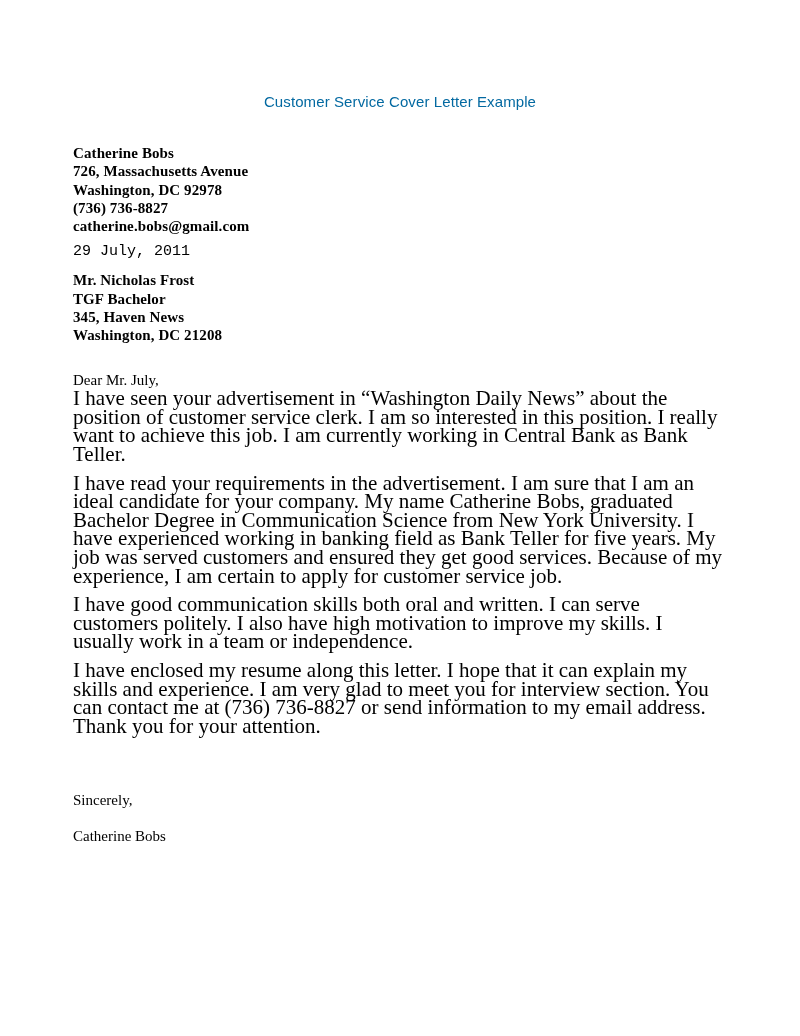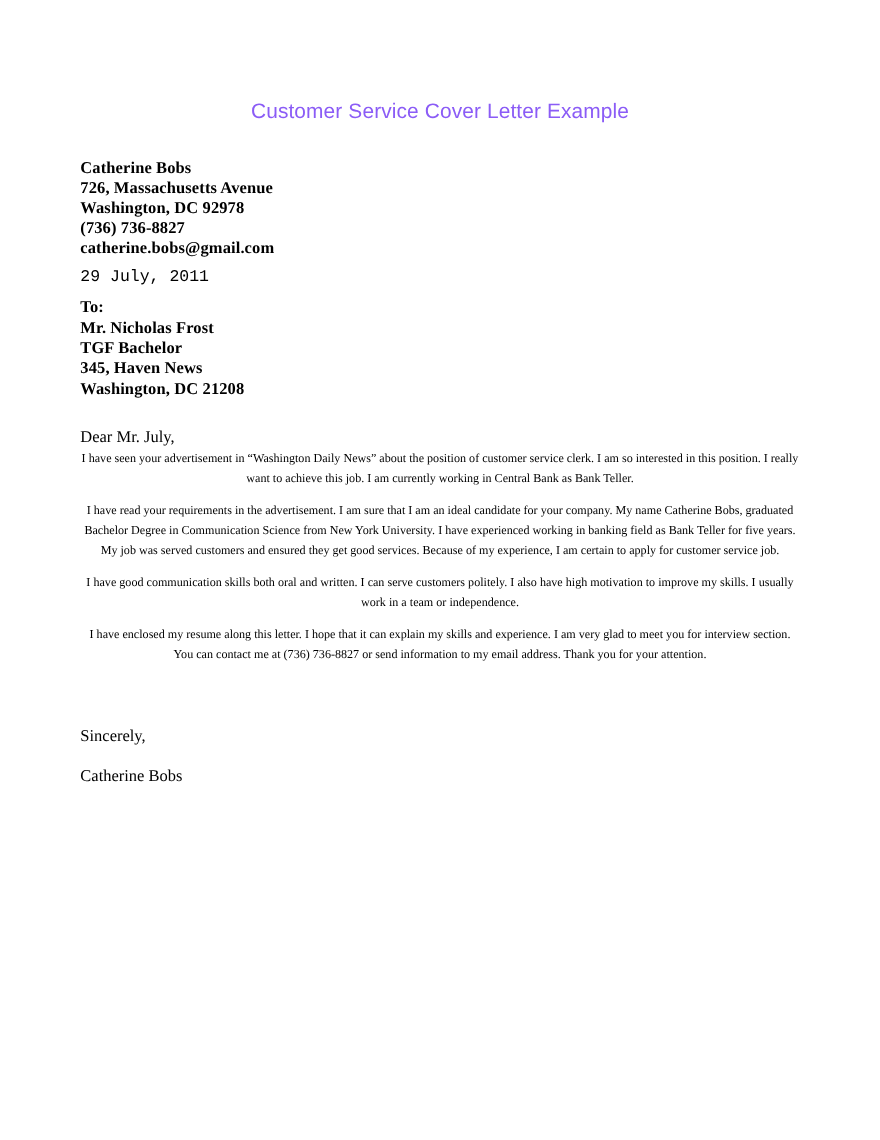--- a/index.html
+++ b/index.html
@@ -27,25 +27,25 @@
   }
 
   
   .doc-title {
     position: absolute;
     top: 90px;
     left: 0;
     width: 800px;
     text-align: center;
     font-family: "Liberation Sans", "DejaVu Sans", sans-serif;
-    font-size: 19px;
+    font-size: 15px;
     font-weight: 400;
     letter-spacing: 0.1px;
     line-height: 24px;
-    color: #8b5cf6;
+    color: #0369a1;
   }
 
   
   .letter {
     position: absolute;
     top: 144px;
     left: 73px;
     width: 654px;
   }
 
@@ -79,24 +79,24 @@
   }
 
   .salutation {
     font-size: 15px;
     font-weight: normal;
     line-height: 18.6px;
     margin-top: 26px;
   }
 
   .body-para {
-    font-size: 11px;
+    font-size: 21px;
     font-weight: normal;
     line-height: 18.6px;
-    text-align: center;
+    text-align: left;
     margin: 0;
   }
   .body-para.first {
     margin-top: 0;
   }
   .body-para.spaced {
     margin-top: 10px;
   }
 
   .closing {
@@ -125,21 +125,20 @@
       <div class="line">Catherine Bobs</div>
       <div class="line">726, Massachusetts Avenue</div>
       <div class="line">Washington, DC 92978</div>
       <div class="line">(736) 736-8827</div>
       <div class="line">catherine.bobs@gmail.com</div>
     </div>
 
     <div class="date-line">29 July, 2011</div>
 
     <div class="recipient-block">
-      <div class="line">To:</div>
       <div class="line">Mr. Nicholas Frost</div>
       <div class="line">TGF Bachelor</div>
       <div class="line">345, Haven News</div>
       <div class="line">Washington, DC 21208</div>
     </div>
 
     <div class="salutation">Dear Mr. July,</div>
 
     <p class="body-para first">I have seen your advertisement in “Washington Daily News” about the position of customer service clerk. I am so interested in this position. I really want to achieve this job. I am currently working in Central Bank as Bank Teller.</p>
     <p class="body-para spaced">I have read your requirements in the advertisement. I am sure that I am an ideal candidate for your company. My name Catherine Bobs, graduated Bachelor Degree in Communication Science from New York University. I have experienced working in banking field as Bank Teller for five years. My job was served customers and ensured they get good services. Because of my experience, I am certain to apply for customer service job.</p>

